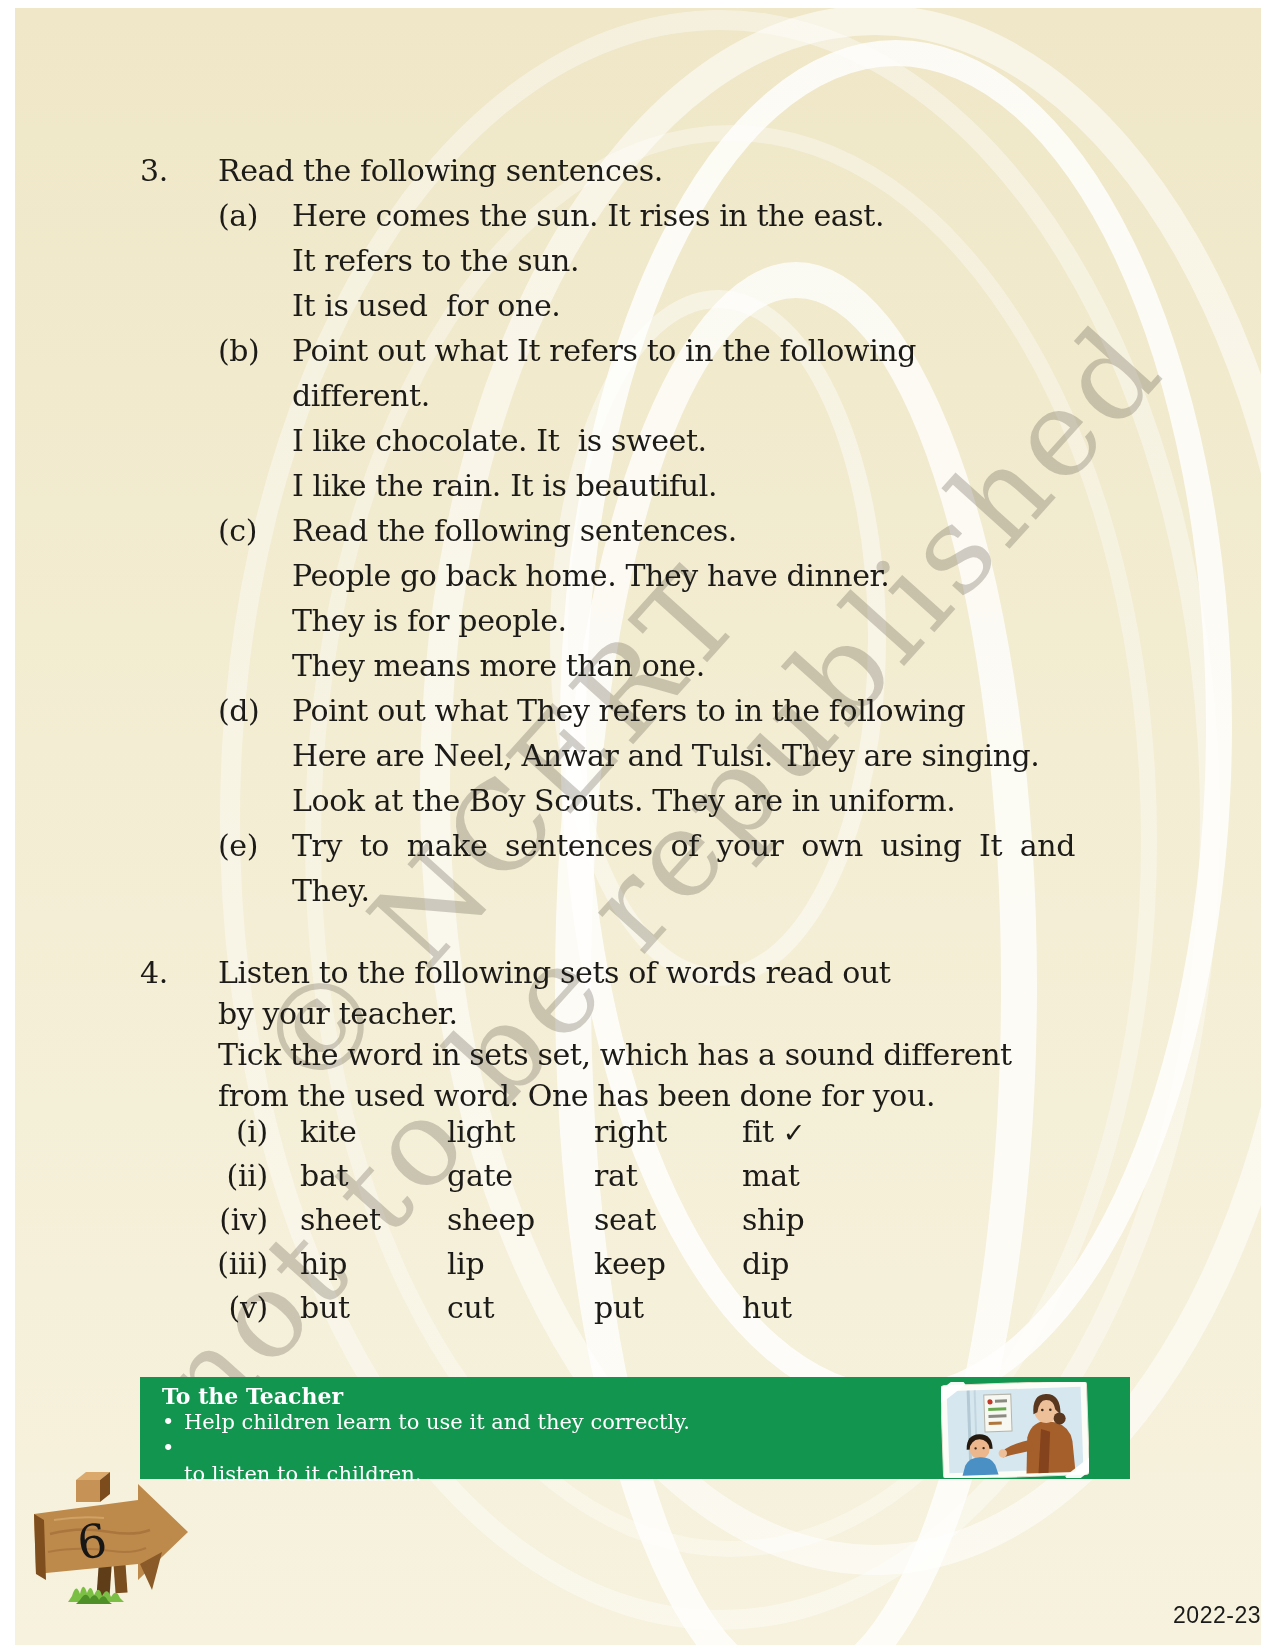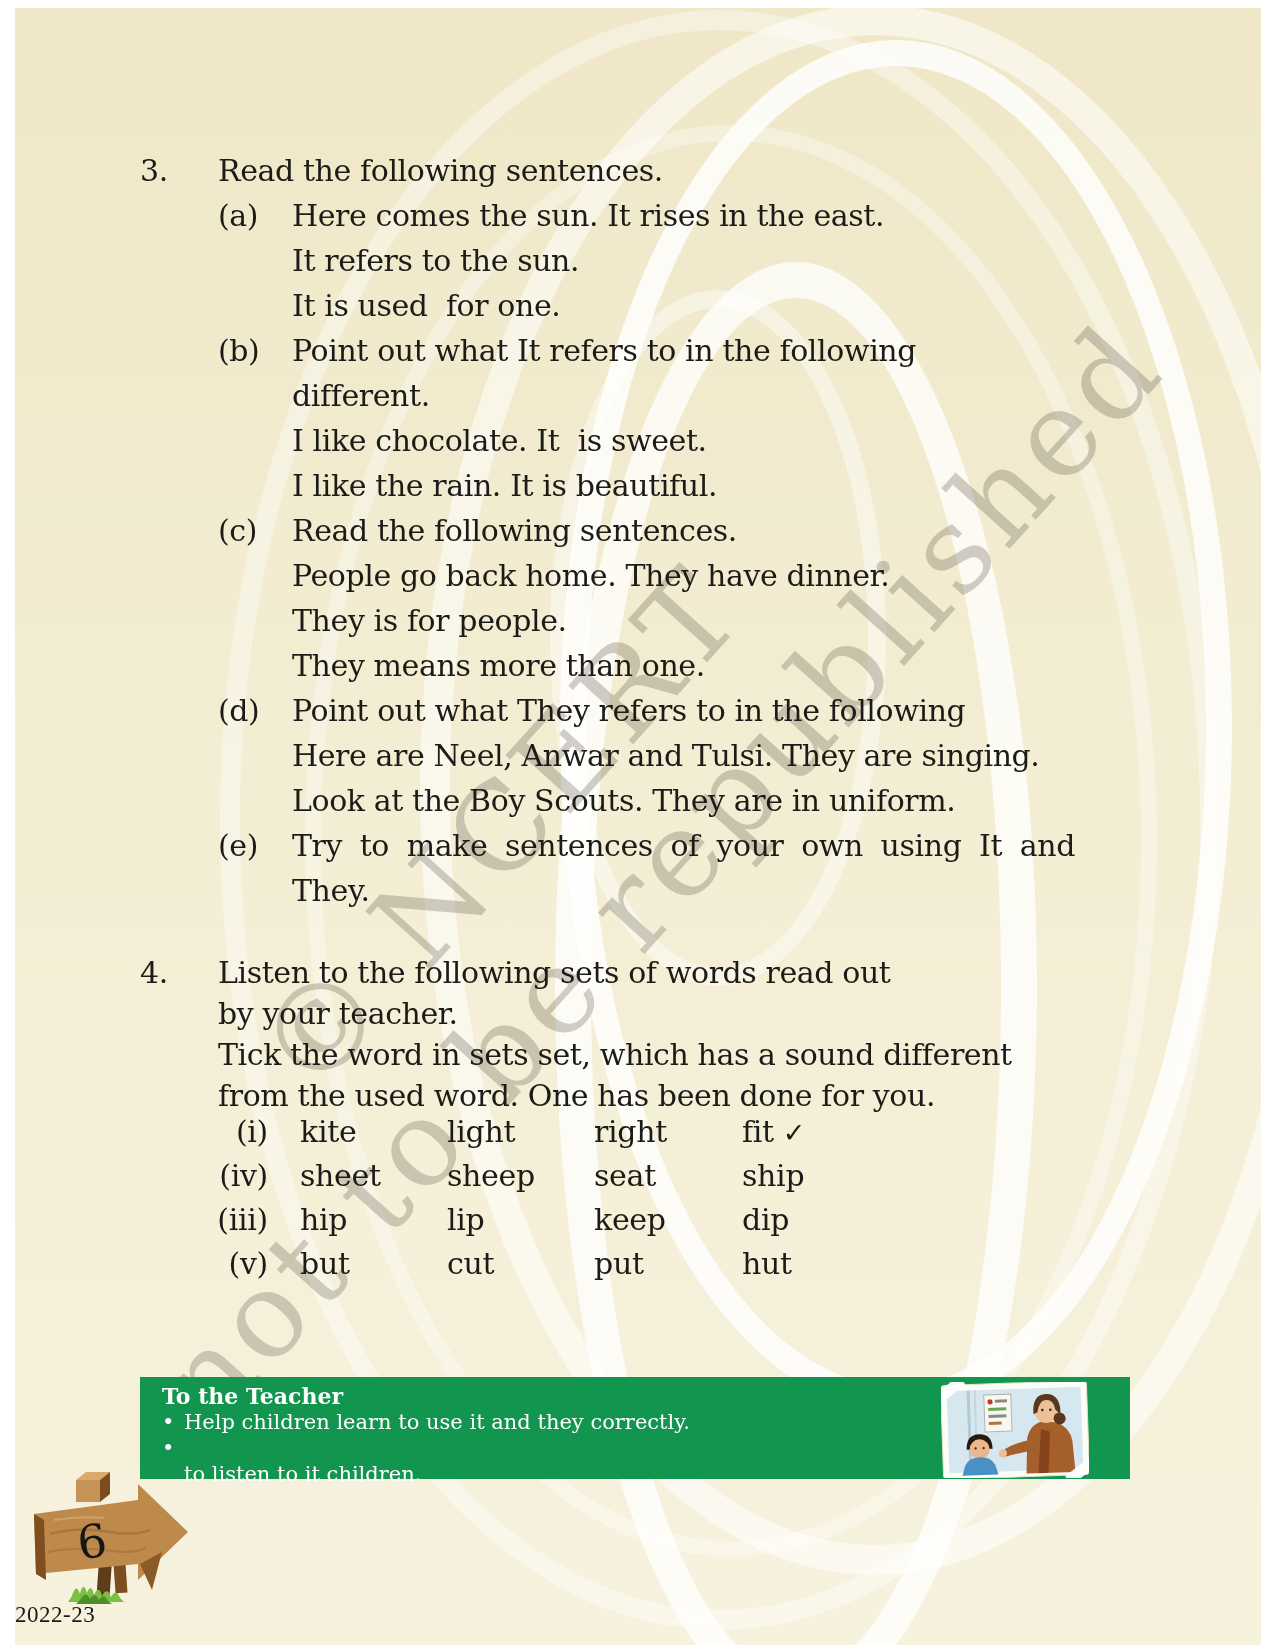--- a/index.html
+++ b/index.html
@@ -56,22 +56,22 @@
   .tb-title{font-weight:bold;font-size:22px;white-space:pre;}
   .brow{display:flex;white-space:pre;}
   .bdot{width:22px;flex:none;}
   .bjust{word-spacing:3px;}
   .bcont{padding-left:22px;white-space:pre;}
   .illustration{position:absolute;right:41px;top:5px;width:148px;height:96px;}
   
   .signpost{position:absolute;left:5px;top:1448px;width:180px;height:165px;z-index:4;}
   
   .year{
-    position:absolute;left:0;top:1594px;width:100%;text-align:left;
-    font-family:Liberation Serif, serif;font-size:23px;color:#1a1a1a;letter-spacing:.5px;
+    position:absolute;left:0;top:1594px;width:100%;text-align:right;
+    font-family:Liberation Sans, sans-serif;font-size:23px;color:#1a1a1a;letter-spacing:.5px;
   }
 </style>
 </head>
 <body>
 
 <div class="page">
 
   <div>
     <div class="ring r3"></div>
     <div class="ring r6"></div>
@@ -153,20 +153,27 @@
       </div>
     </section>
 
     <section class="wordtable">
       <div class="wrow">
         <div class="wnum">(i)</div>
         <div>kite</div>
         <div>light</div>
         <div>right</div>
         <div><span>fit</span><span class="tick">✓</span></div>
+      </div>
+      <div class="wrow">
+        <div class="wnum">(ii)</div>
+        <div>bat</div>
+        <div>gate</div>
+        <div>rat</div>
+        <div>mat</div>
       </div>
       <div class="wrow">
         <div class="wnum">(iv)</div>
         <div>sheet</div>
         <div>sheep</div>
         <div>seat</div>
         <div>ship</div>
       </div>
       <div class="wrow">
         <div class="wnum">(iii)</div>

